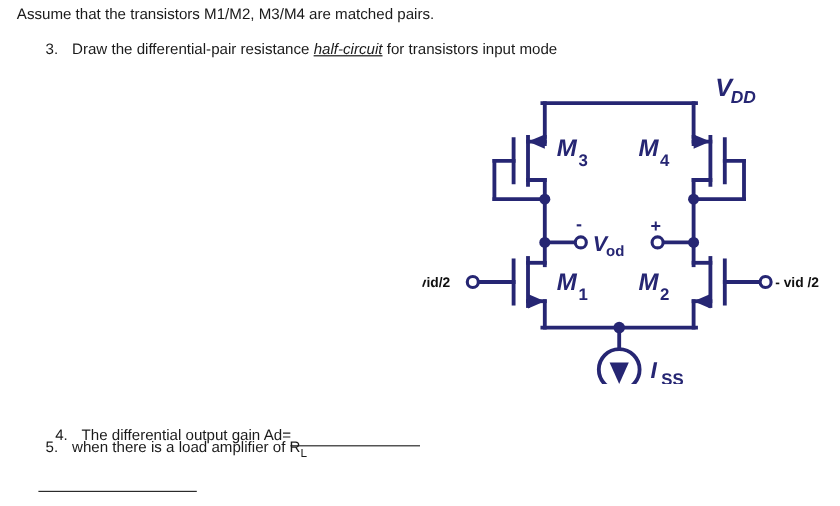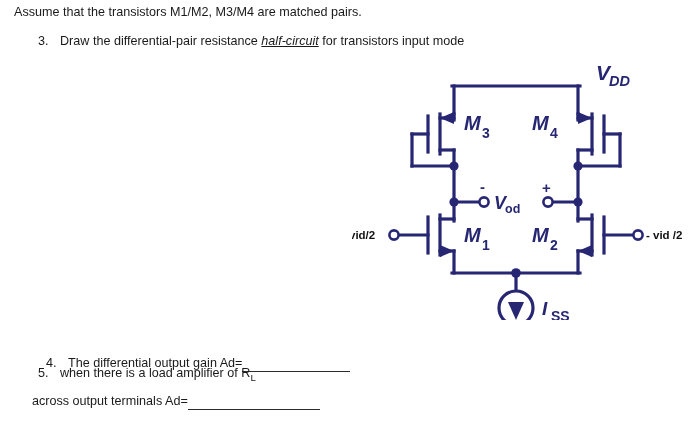--- a/index.html
+++ b/index.html
@@ -220,16 +220,16 @@
 
   <div class="q-item q4">
     <span class="q-num">4.</span><span>The differential output gain Ad=</span><span class="blank blank-a"></span>
   </div>
 
   <div class="q-item q5">
     <span class="q-num">5.</span><span>when there is a load amplifier of R</span><span class="sub">L</span>
   </div>
 
   <div class="q-item q5b">
-    <span>across output terminals Ad=</span><span class="blank blank-b"></span>
+    <span class="blank blank-b"></span>
   </div>
 
 </div>
 
 </body></html>

